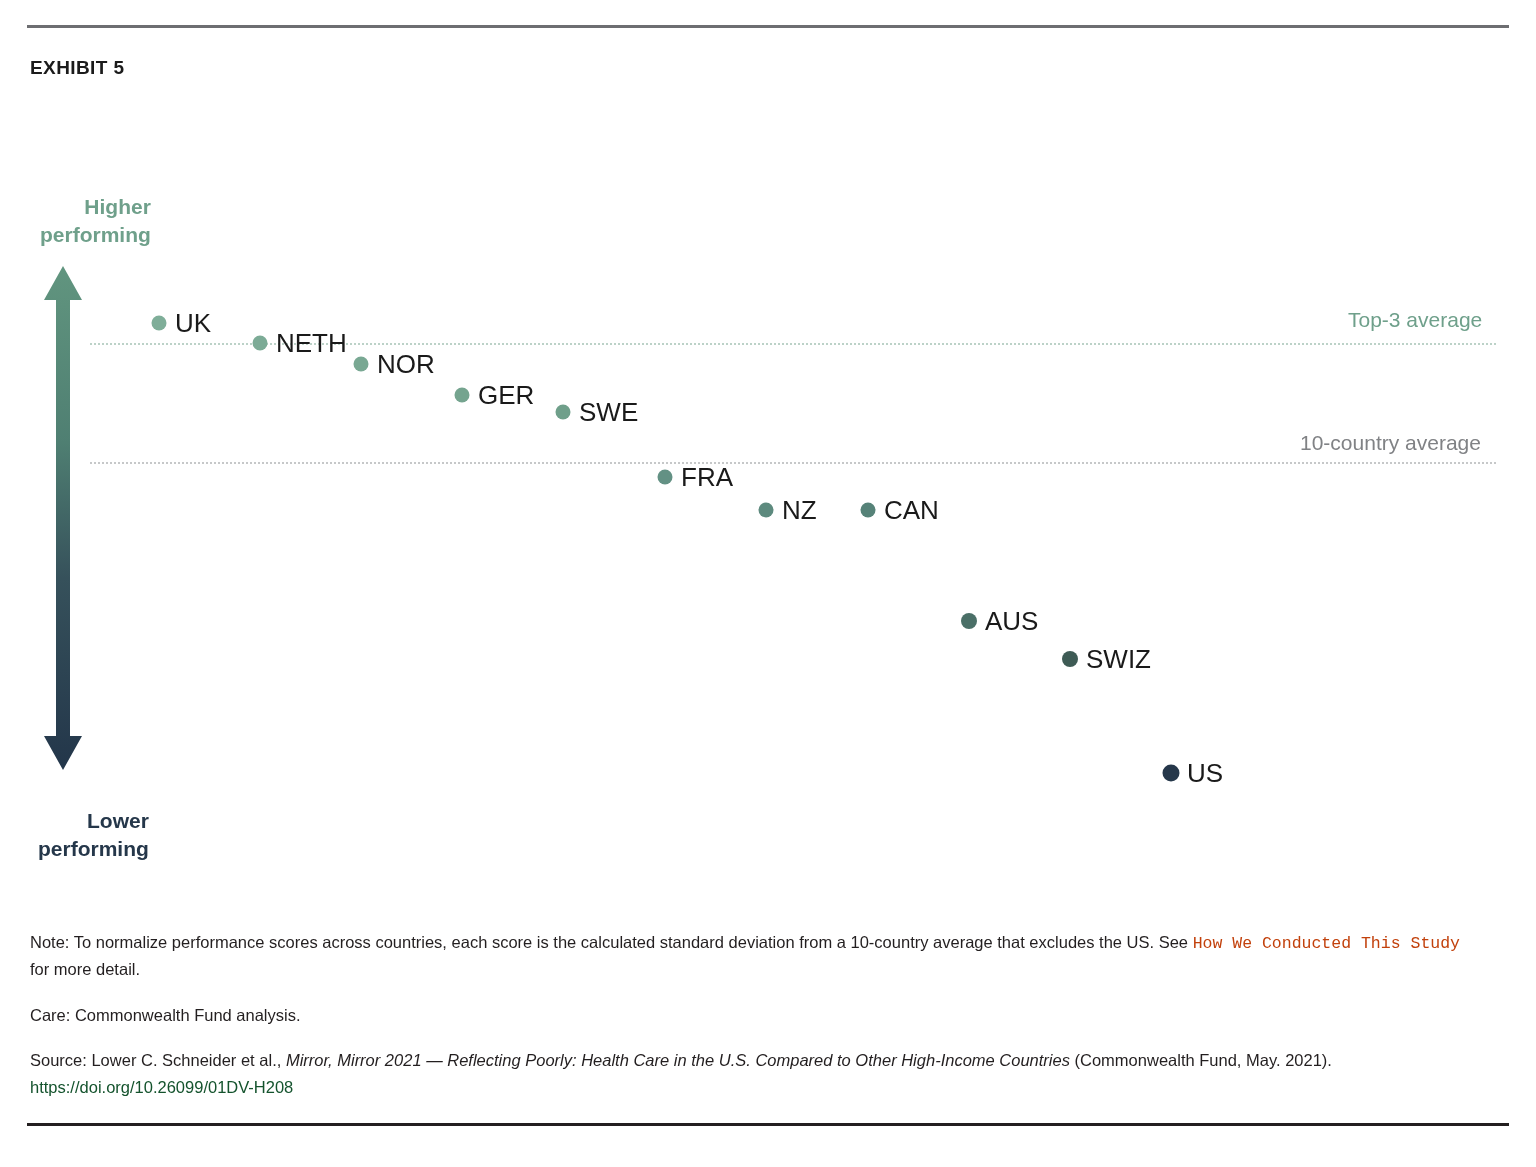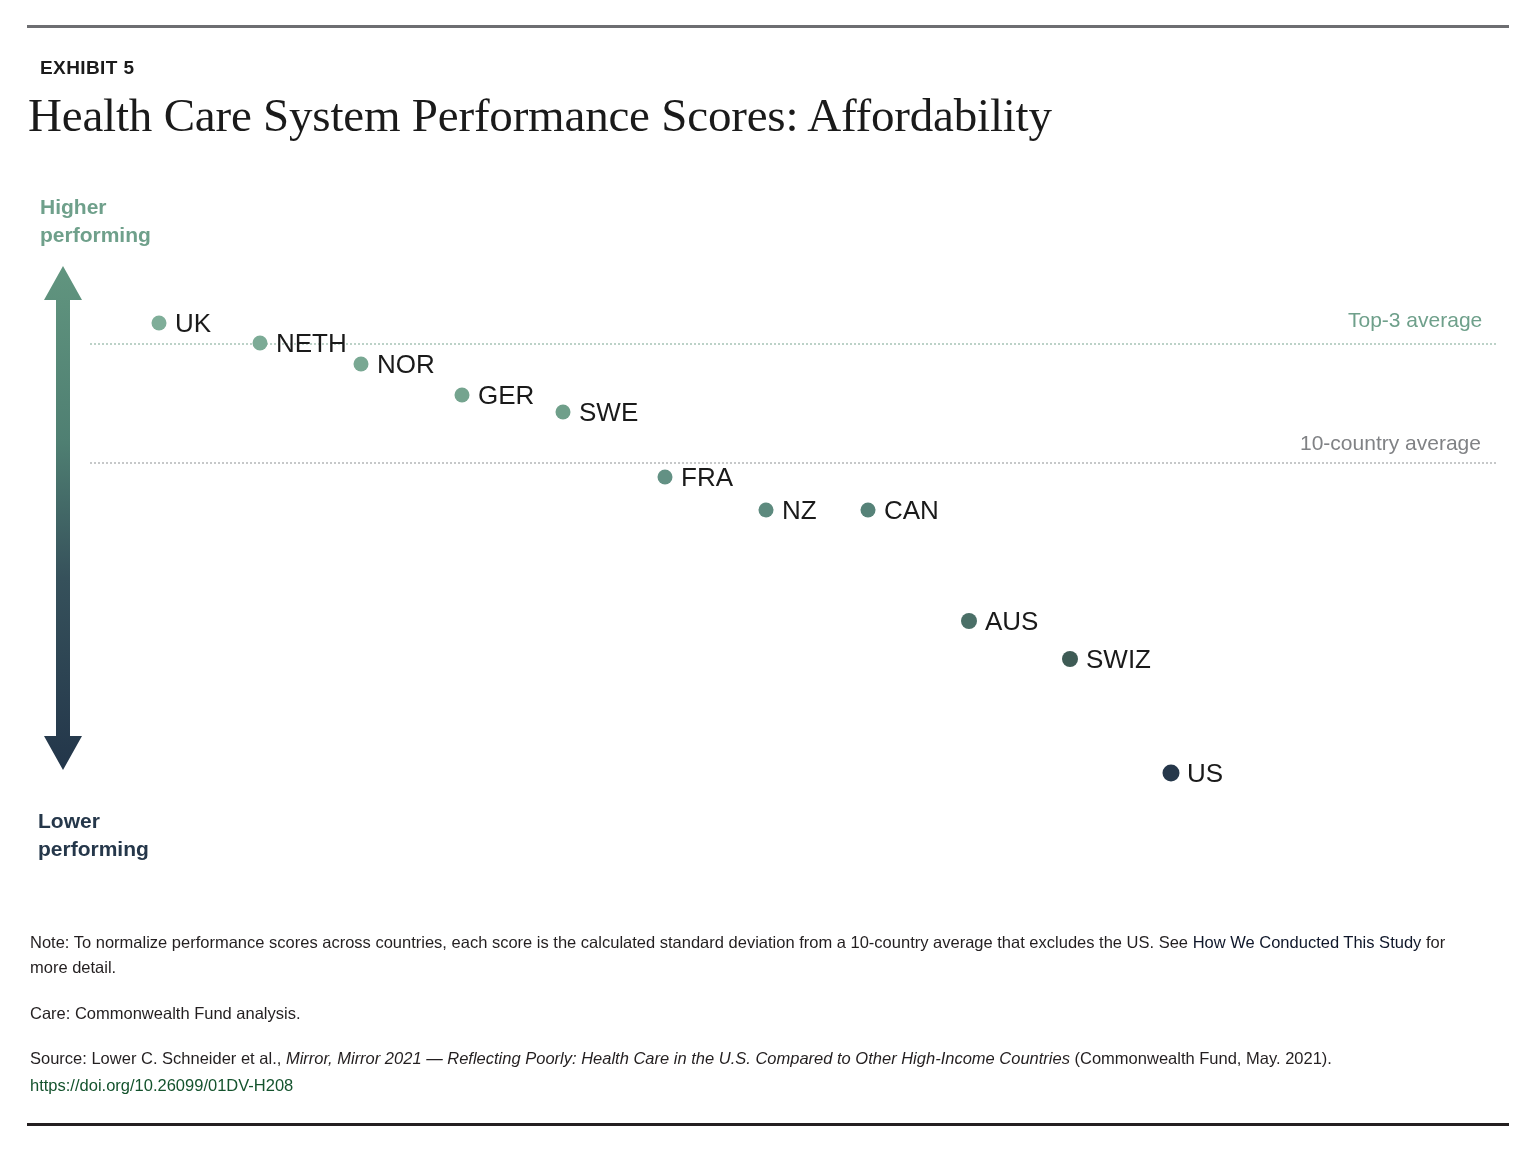--- a/index.html
+++ b/index.html
@@ -34,21 +34,21 @@
     left: 27px;
     top: 1123px;
     width: 1482px;
     height: 3px;
     background: #231f20;
   }
 
   
   .exhibit-kicker {
     position: absolute;
-    left: 40px;
+    left: 30px;
     top: 57px;
     font-family: "Liberation Sans", sans-serif;
     font-size: 19px;
     font-weight: bold;
     letter-spacing: 0.4px;
     color: #1b1b1b;
   }
   .chart-title {
     position: absolute;
     left: 28px;
@@ -61,20 +61,21 @@
     white-space: nowrap;
   }
 
   
   .plot {
     position: absolute;
     left: 0;
     top: 0;
     width: 1536px;
     height: 920px;
+    text-align: right;
   }
 
   
   .axis-arrow {
     position: absolute;
     left: 42px;
     top: 262px;
     width: 42px;
     height: 512px;
   }
@@ -150,38 +151,38 @@
     font-family: "Liberation Sans", sans-serif;
     font-size: 16.5px;
     color: #231f20;
     line-height: 1.5;
   }
   .notes p {
     margin: 0 0 21px 0;
   }
   .notes .lastp { margin-bottom: 0; }
   .link {
-    color: #0f172a;
+    color: #c2410c;
+    font-family: Liberation Mono, monospace;
   }
   .doi {
     color: #14532d;
     display: inline-block;
     margin-top: 2px;
   }
   .ital { font-style: italic; }
 </style>
 </head>
 <body>
 
 <div id="page">
 
   <div class="rule-top"></div>
 
   <div class="exhibit-kicker">EXHIBIT 5</div>
-  <div class="chart-title">Health Care System Performance Scores: Affordability</div>
 
   <div class="plot">
 
     <div class="axis-caption higher">Higher
 performing</div>
     <div class="axis-caption lower">Lower
 performing</div>
 
     <svg class="axis-arrow" viewBox="0 0 42 512">
       <defs>

